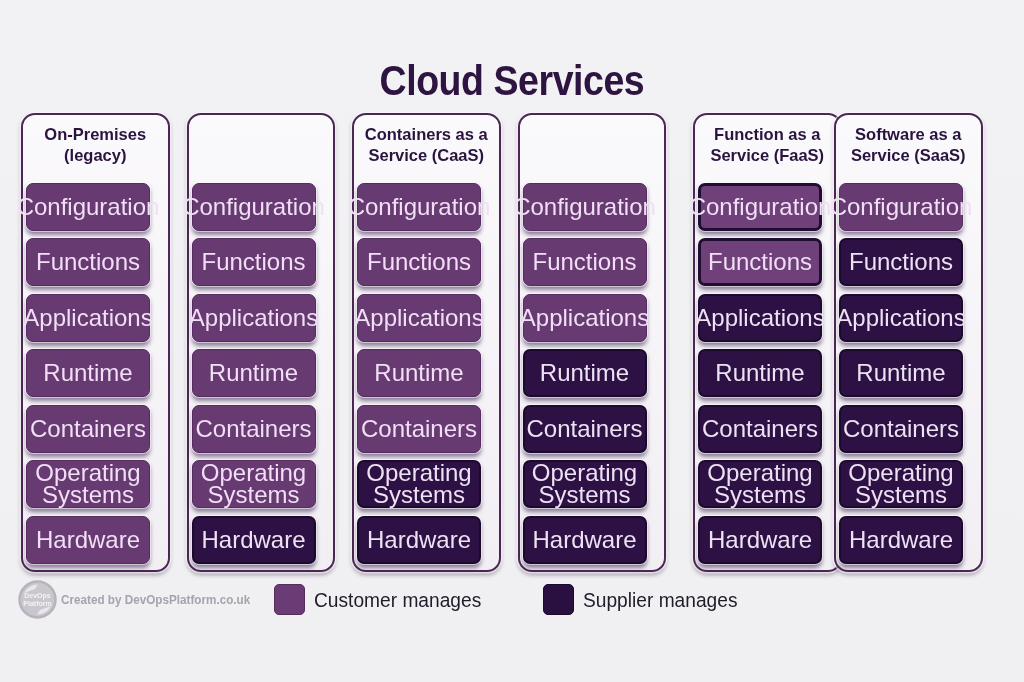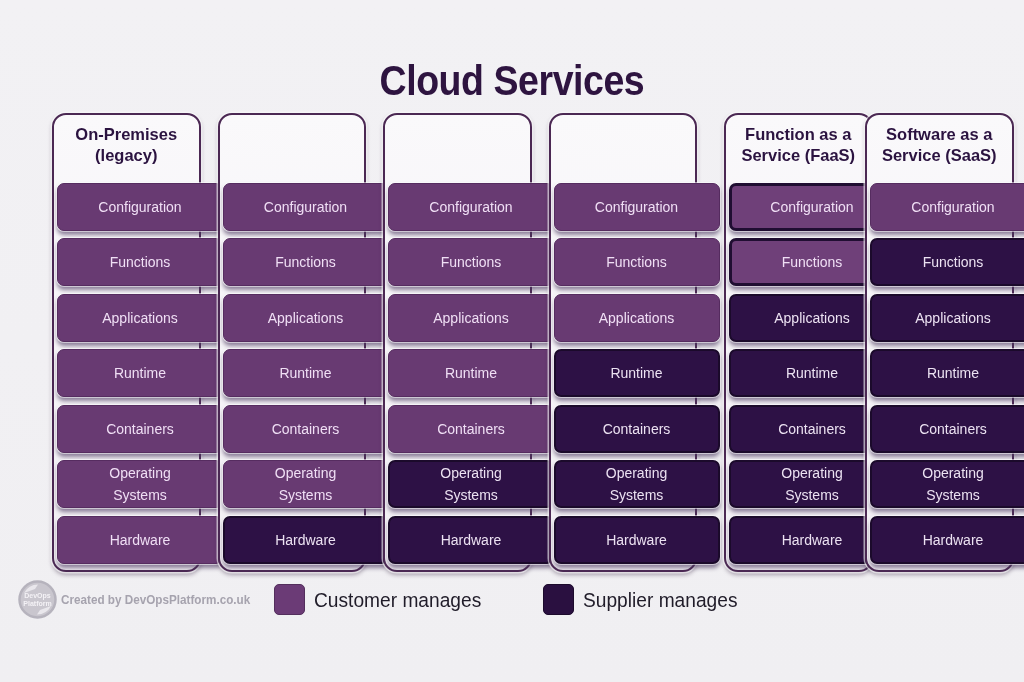--- a/index.html
+++ b/index.html
@@ -13,32 +13,31 @@
   position:absolute; left:0; top:57px; width:1024px;
   text-align:center; font-size:42px; font-weight:bold;
   color:#2e1440; letter-spacing:-0.5px;
   transform:scaleX(0.893); transform-origin:511px center;
 }
 .col {
   position:absolute; top:113px; width:148.5px; height:459px;
   border:2.5px solid #4b2853; border-radius:14px;
   background:linear-gradient(180deg,#faf9fb 0%,#f2eff4 100%);
   box-shadow:0 0 0 1.5px rgba(255,255,255,0.6), 0 2.5px 4px rgba(60,40,70,0.4);
-  margin-left:31px;
 }
 .hdr {
   position:absolute; top:9px; left:0; width:100%;
   text-align:center; font-size:16.5px; font-weight:bold;
   line-height:21px; color:#2b1340;
 }
 .box {
-  position:absolute; left:3px; width:166px; height:48px;
+  position:absolute; left:3px; width:124px; height:48px;
   border-radius:7px;
   display:flex; align-items:center; justify-content:center;
-  text-align:center; font-size:14px; line-height:22px;
+  text-align:center; font-size:24px; line-height:22px;
   box-shadow:0 0 0 1px rgba(255,255,255,0.55), 0 3.5px 4.5px rgba(75,55,95,0.62);
 }
 .box.m { background:#683a72; border:1px solid #562c60; color:#f0dff5; }
 .box.d { background:#2d1145; border:2.5px solid #1b0a2b; color:#ece2f2; }
 .box.f { background:#6f4079; border:3px solid #200e32; color:#f0dff5; }
 .logo { position:absolute; left:18px; top:580px; }
 .credit {
   position:absolute; left:61px; top:591.5px; font-size:13px; font-weight:bold;
   color:#a6a3ae; line-height:15px;
   transform:scaleX(0.9); transform-origin:0 50%;
@@ -66,20 +65,21 @@
 <div class="col" style="left:186.5px">
   <div class="box m" style="top:67.5px">Configuration</div>
   <div class="box m" style="top:123px">Functions</div>
   <div class="box m" style="top:178.5px">Applications</div>
   <div class="box m" style="top:234px">Runtime</div>
   <div class="box m" style="top:289.5px">Containers</div>
   <div class="box m" style="top:345px">Operating<br>Systems</div>
   <div class="box d" style="top:400.5px">Hardware</div>
 </div>
 <div class="col" style="left:352px">
+  <div class="hdr">Containers as a<br>Service (CaaS)</div>
   <div class="box m" style="top:67.5px">Configuration</div>
   <div class="box m" style="top:123px">Functions</div>
   <div class="box m" style="top:178.5px">Applications</div>
   <div class="box m" style="top:234px">Runtime</div>
   <div class="box m" style="top:289.5px">Containers</div>
   <div class="box d" style="top:345px">Operating<br>Systems</div>
   <div class="box d" style="top:400.5px">Hardware</div>
 </div>
 <div class="col" style="left:517.5px">
   <div class="box m" style="top:67.5px">Configuration</div>

